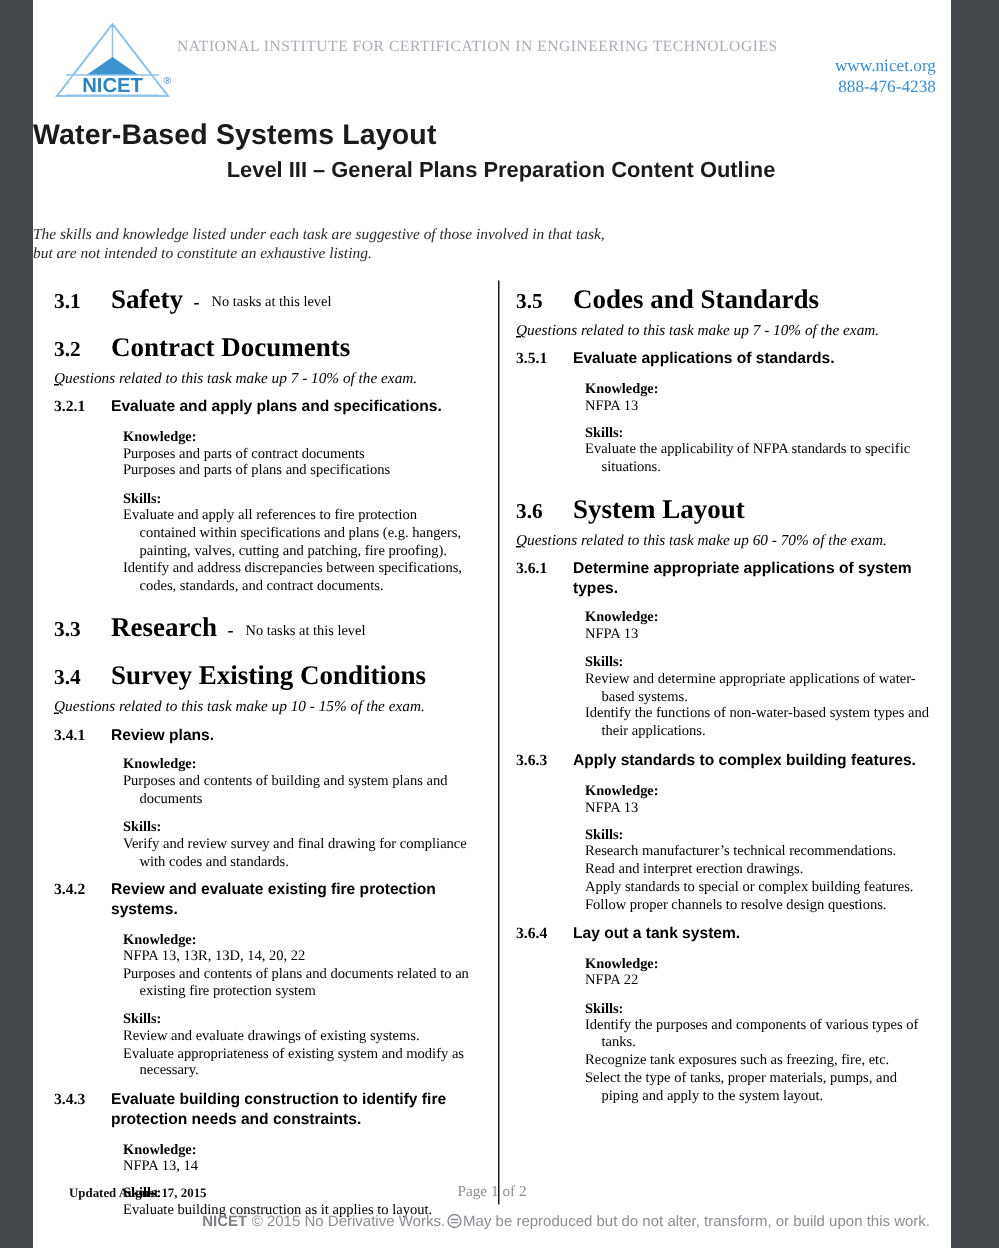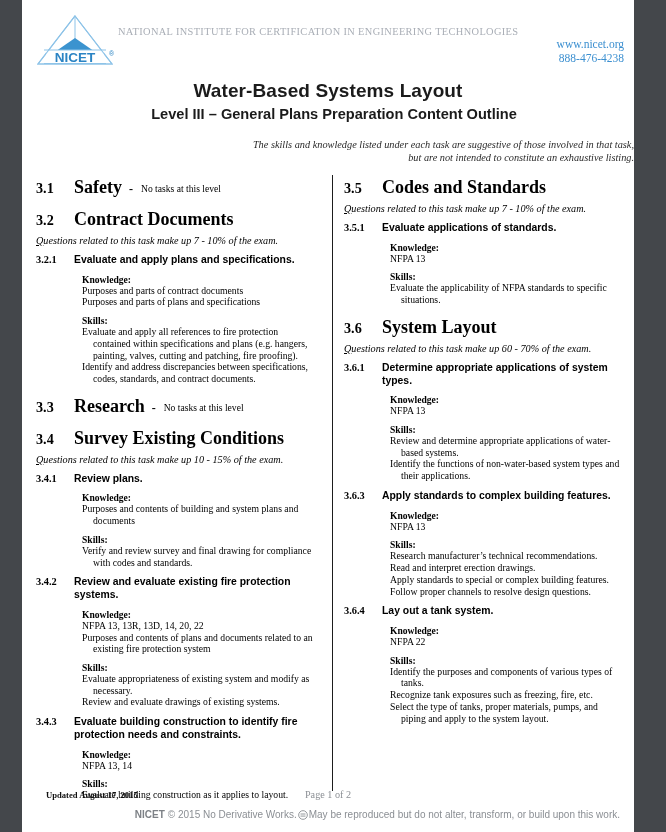--- a/index.html
+++ b/index.html
@@ -61,45 +61,45 @@
     line-height: 1.18;
   }
   .contact div {
     font-family: "Liberation Serif", "DejaVu Serif", serif;
     font-size: 11.5px;
     color: #3b8fd0;
   }
 
   
   .doc-title {
-    text-align: center;
+    text-align: left;
     font-family: "Liberation Sans", "DejaVu Sans", sans-serif;
     font-weight: bold;
     font-size: 19px;
     color: #1b1b1b;
     margin-top: 12px;
     letter-spacing: 0.1px;
   }
   .doc-subtitle {
     text-align: center;
     font-family: "Liberation Sans", "DejaVu Sans", sans-serif;
     font-weight: bold;
     font-size: 14.6px;
     color: #1b1b1b;
     margin-top: 4px;
     padding-left: 12px;
   }
   .doc-note {
-    text-align: right;
+    text-align: left;
     font-family: "Liberation Serif", "DejaVu Serif", serif;
     font-style: italic;
     font-size: 10.3px;
     color: #2a2a2a;
     line-height: 1.26;
-    margin-top: 17px;
+    margin-top: 29px;
   }
 
   
   .columns {
     position: relative;
     margin-top: 12px;
     padding: 0 8px 0 14px;
     display: flex;
     gap: 0;
   }
@@ -356,22 +356,22 @@
           <div class="block">
             <div class="block-head">Knowledge:</div>
             <ul>
               <li>NFPA 13, 13R, 13D, 14, 20, 22</li>
               <li>Purposes and contents of plans and documents related to an existing fire protection system</li>
             </ul>
           </div>
           <div class="block">
             <div class="block-head">Skills:</div>
             <ul>
+              <li>Review and evaluate drawings of existing systems.</li>
               <li>Evaluate appropriateness of existing system and modify as necessary.</li>
-              <li>Review and evaluate drawings of existing systems.</li>
             </ul>
           </div>
           <div class="task">
             <div class="task-num">3.4.3</div>
             <div class="task-title">Evaluate building construction to identify fire protection needs and constraints.</div>
           </div>
           <div class="block">
             <div class="block-head">Knowledge:</div>
             <ul>
               <li>NFPA 13, 14</li>

